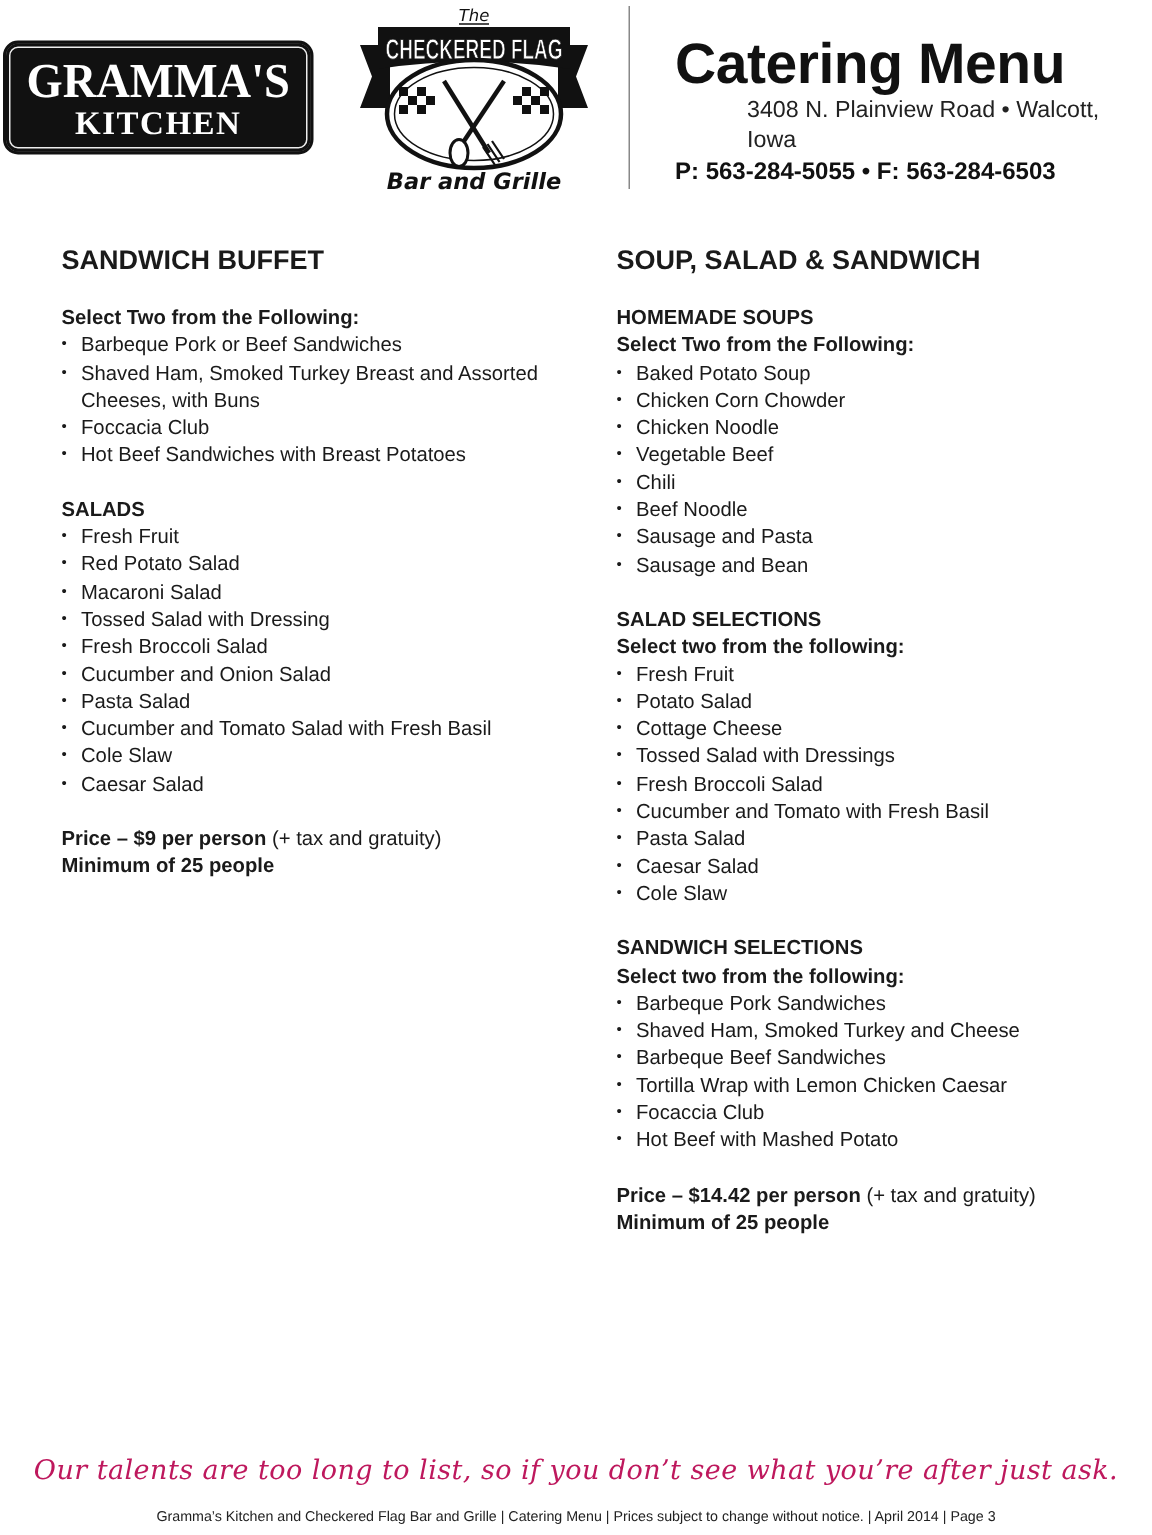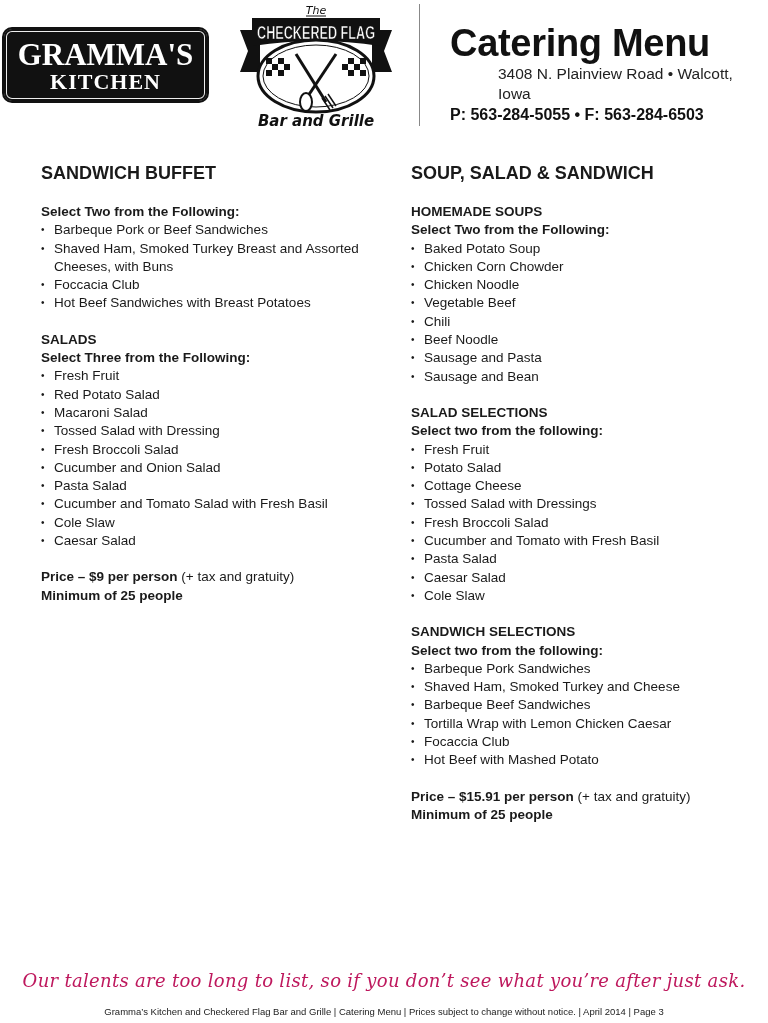--- a/index.html
+++ b/index.html
@@ -116,21 +116,20 @@
   <div class="instr">Select Two from the Following:</div>
   <ul class="items">
     <li>Barbeque Pork or Beef Sandwiches</li>
     <li>Shaved Ham, Smoked Turkey Breast and Assorted Cheeses, with Buns</li>
     <li>Foccacia Club</li>
     <li>Hot Beef Sandwiches with Breast Potatoes</li>
   </ul>
   <div class="gap"></div>
 
   <div class="sub-title">SALADS</div>
-  <div class="instr">Select Three from the Following:</div>
   <ul class="items">
     <li>Fresh Fruit</li>
     <li>Red Potato Salad</li>
     <li>Macaroni Salad</li>
     <li>Tossed Salad with Dressing</li>
     <li>Fresh Broccoli Salad</li>
     <li>Cucumber and Onion Salad</li>
     <li>Pasta Salad</li>
     <li>Cucumber and Tomato Salad with Fresh Basil</li>
     <li>Cole Slaw</li>
@@ -179,18 +178,18 @@
   <ul class="items">
     <li>Barbeque Pork Sandwiches</li>
     <li>Shaved Ham, Smoked Turkey and Cheese</li>
     <li>Barbeque Beef Sandwiches</li>
     <li>Tortilla Wrap with Lemon Chicken Caesar</li>
     <li>Focaccia Club</li>
     <li>Hot Beef with Mashed Potato</li>
   </ul>
   <div class="gap"></div>
 
-  <div class="price"><b>Price – $15.91 per person</b><span> (+ tax and gratuity)</span></div>
+  <div class="price"><b>Price – $14.42 per person</b><span> (+ tax and gratuity)</span></div>
   <div class="minimum">Minimum of 25 people</div>
 </div>
 
 <div class="tagline">Our talents are too long to list, so if you don’t see what you’re after just ask.</div>
 <div class="footnote">Gramma’s Kitchen and Checkered Flag Bar and Grille | Catering Menu | Prices subject to change without notice. | April 2014 | Page 3</div>
 
 </body></html>

